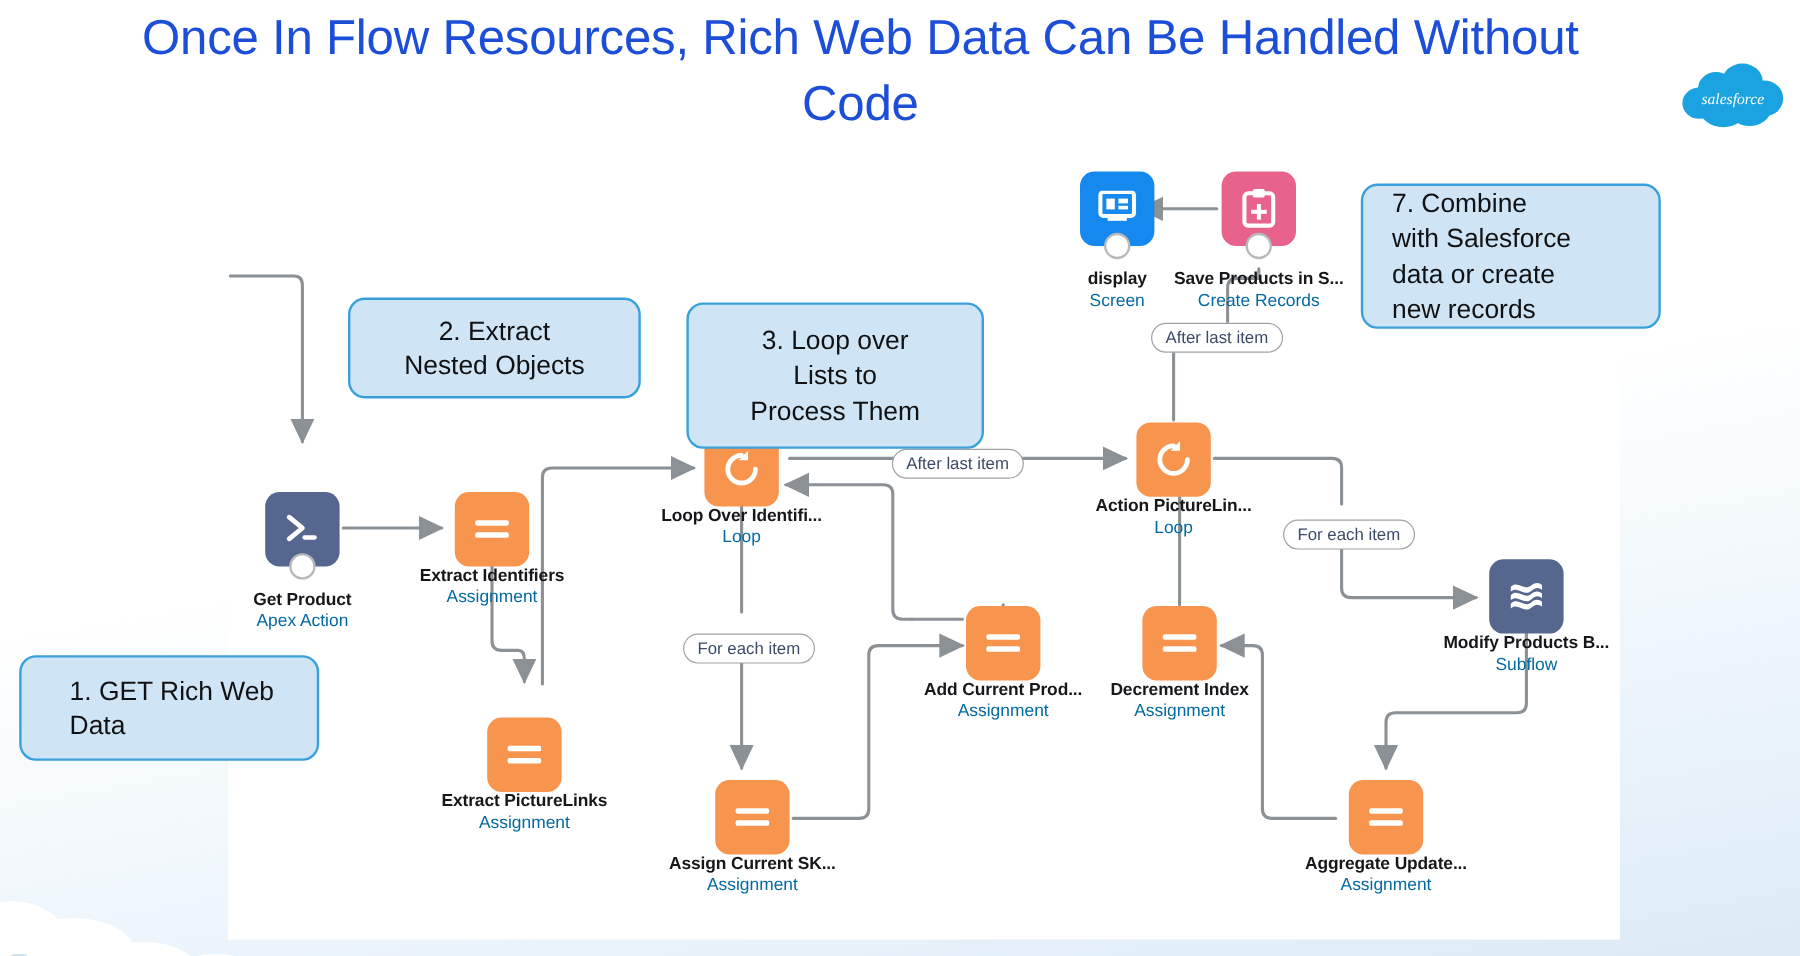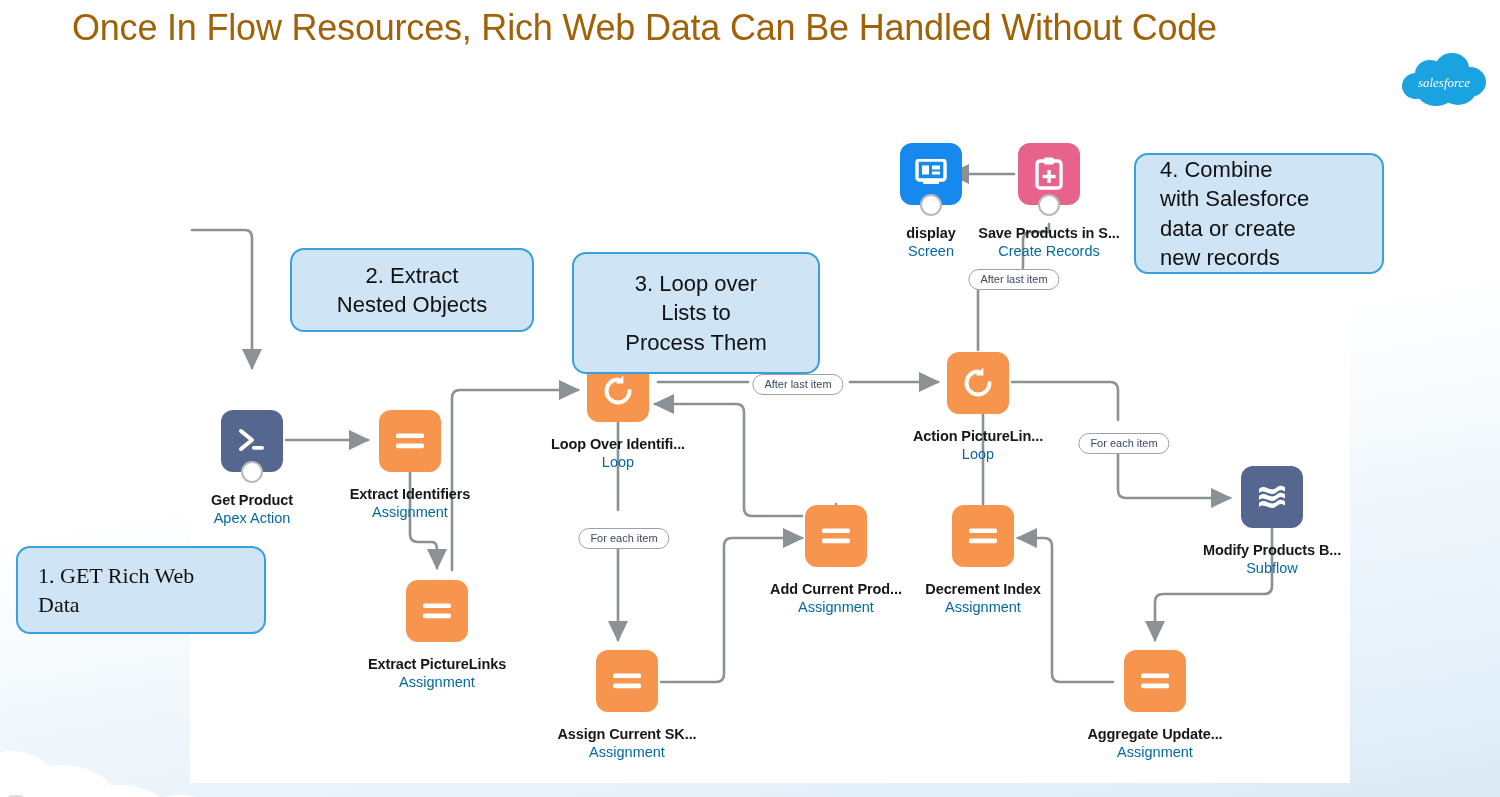--- a/index.html
+++ b/index.html
@@ -10,22 +10,23 @@
   }
   
   #bg-gradient{
     position:absolute;left:0;top:0;width:1500px;height:797px;
     background:linear-gradient(170deg,#ffffff 0%,#ffffff 50%,#f2f8fc 68%,#e6f1fa 86%,#dceaf6 100%);
   }
   #cloud-deco{position:absolute;left:-30px;bottom:-26px;width:430px;height:110px;}
   
   #page-title{
     position:absolute;left:72px;top:4px;width:1290px;
-    font-size:36px;line-height:1.34;font-weight:400;color:#a16207;
+    font-size:41px;line-height:1.34;font-weight:400;color:#1d4ed8;
     letter-spacing:-.2px;
+    text-align:center;
   }
   #sf-logo{position:absolute;left:1400px;top:52px;width:88px;height:58px;}
   
   #flow-panel{
     position:absolute;left:190px;top:160px;width:1160px;height:623px;
     background:#ffffff;
   }
   
   #connectors{position:absolute;left:0;top:0;width:1500px;height:797px;pointer-events:none;}
   
@@ -40,40 +41,40 @@
   .node-icon.loop{background:#f7944d;}
   .node-icon.screen{background:#1589ee;}
   .node-icon.create{background:#e8638c;}
   .conn-dot{
     position:absolute;left:50%;margin-left:-11px;bottom:-11px;
     width:22px;height:22px;border-radius:50%;
     background:#fff;border:2px solid #b7b9bd;box-sizing:border-box;
   }
   .node-label{
     font-size:14.5px;font-weight:700;color:#16171a;
-    margin-top:14px;white-space:nowrap;letter-spacing:-.1px;
+    white-space:nowrap;letter-spacing:-.1px;
   }
   .node-sub{font-size:14.5px;font-weight:400;color:#0369a1;margin-top:2px;white-space:nowrap;}
   .node.has-dot .node-label{margin-top:20px;}
   
   .pill{
     position:absolute;transform:translateX(-50%);
     background:#fff;border:1.4px solid #9ea2a8;border-radius:13px;
-    padding:3px 11px 4px;font-size:11px;color:#3c4a66;white-space:nowrap;
+    padding:3px 11px 4px;font-size:14px;color:#3c4a66;white-space:nowrap;
   }
   
   .callout{
     position:absolute;background:#cfe5f5;border:2.6px solid #3aa0dc;
     border-radius:14px;box-sizing:border-box;
     display:flex;align-items:center;
     font-size:22px;line-height:1.32;color:#101113;
   }
   .callout .ctext{padding:0 14px;width:100%;white-space:pre-line;}
   #callout-1{left:16px;top:546px;width:250px;height:88px;}
-  #callout-1 .ctext{padding-left:20px;font-family:Liberation Serif, serif;}
+  #callout-1 .ctext{padding-left:40px;}
   #callout-2{left:290px;top:248px;width:244px;height:84px;text-align:center;}
   #callout-3{left:572px;top:252px;width:248px;height:122px;text-align:center;}
   #callout-4{left:1134px;top:153px;width:250px;height:121px;}
   #callout-4 .ctext{padding-left:24px;}
 </style>
 </head>
 <body>
 
 <div id="bg-gradient"></div>
 
@@ -189,21 +190,21 @@
   <div class="node-icon assign">
     <svg width="32" height="20" viewBox="0 0 32 20">
       <rect x="2" y="2.5" width="28" height="4.6" rx="1.6" fill="#fff"></rect>
       <rect x="2" y="12.6" width="28" height="4.6" rx="1.6" fill="#fff"></rect>
     </svg>
   </div>
   <div class="node-label">Extract Identifiers</div>
   <div class="node-sub">Assignment</div>
 </div>
 
-<div class="node" style="left:437px;top:580px;">
+<div class="node" style="left:437px;top:598px;">
   <div class="node-icon assign">
     <svg width="32" height="20" viewBox="0 0 32 20">
       <rect x="2" y="2.5" width="28" height="4.6" rx="1.6" fill="#fff"></rect>
       <rect x="2" y="12.6" width="28" height="4.6" rx="1.6" fill="#fff"></rect>
     </svg>
   </div>
   <div class="node-label">Extract PictureLinks</div>
   <div class="node-sub">Assignment</div>
 </div>
 
@@ -297,17 +298,17 @@
 <div class="callout" id="callout-2">
   <div class="ctext">2. Extract
 Nested Objects</div>
 </div>
 <div class="callout" id="callout-3">
   <div class="ctext">3. Loop over
 Lists to
 Process Them</div>
 </div>
 <div class="callout" id="callout-4">
-  <div class="ctext">4. Combine
+  <div class="ctext">7. Combine
 with Salesforce
 data or create
 new records</div>
 </div>
 
 </body></html>

